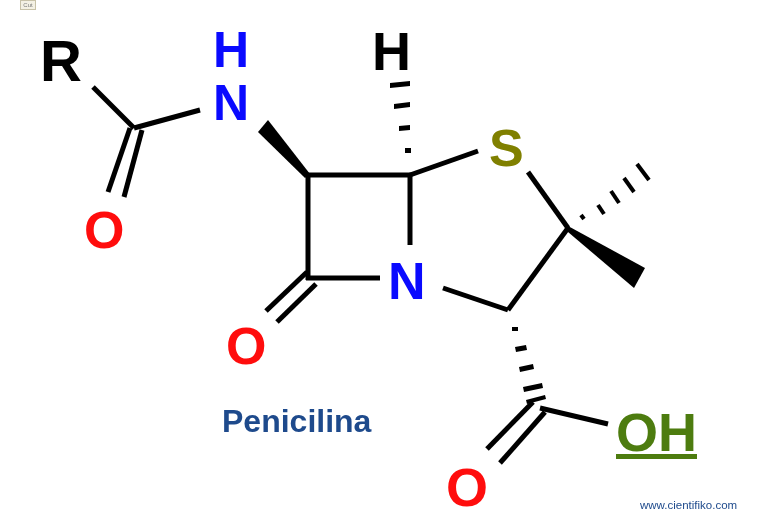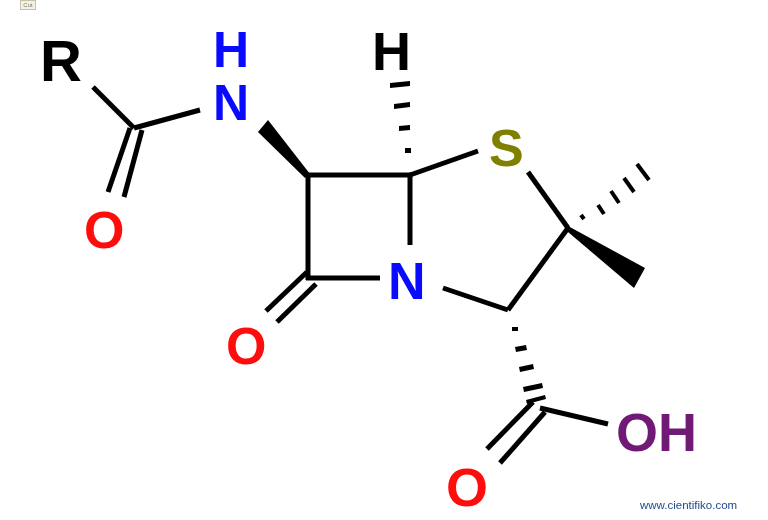--- a/index.html
+++ b/index.html
@@ -83,17 +83,18 @@
   </svg>
 
   <span class="atom" style="left:40px;top:32px;font-size:58px;color:#000;">R</span>
   <span class="atom" style="left:213px;top:25px;font-size:50px;color:#0a0aff;">H</span>
   <span class="atom" style="left:213px;top:78px;font-size:50px;color:#0a0aff;">N</span>
   <span class="atom" style="left:84px;top:204px;font-size:52px;color:#ff0d0d;">O</span>
   <span class="atom" style="left:372px;top:24px;font-size:54px;color:#000;">H</span>
   <span class="atom" style="left:489px;top:122px;font-size:52px;color:#808000;">S</span>
   <span class="atom" style="left:388px;top:255px;font-size:52px;color:#0a0aff;">N</span>
   <span class="atom" style="left:226px;top:320px;font-size:52px;color:#ff0d0d;">O</span>
-  <span class="atom" style="left:616px;top:405px;font-size:54px;color:#701a75;">OH</span>
+  <span class="atom" style="left:616px;top:405px;font-size:54px;color:#4d7c0f;text-decoration:underline;">OH</span>
   <span class="atom" style="left:446px;top:460px;font-size:54px;color:#ff0d0d;">O</span>
 
+  <span class="title">Penicilina</span>
   <span class="credit">www.cientifiko.com</span>
 </div>
 
 </body></html>

